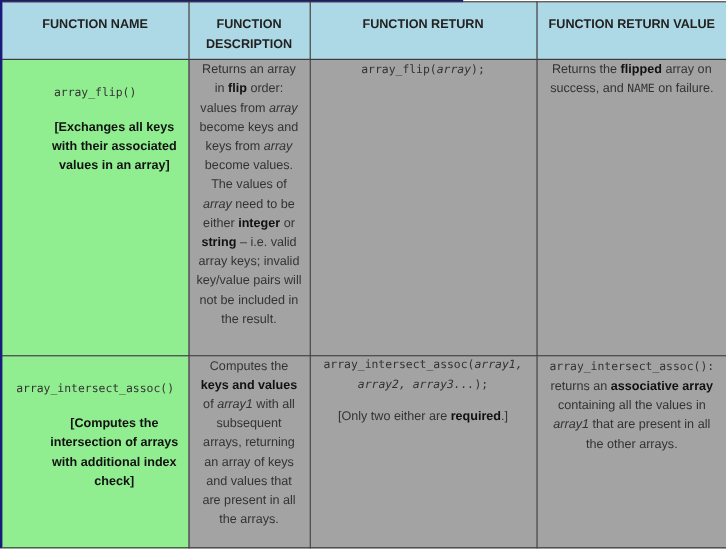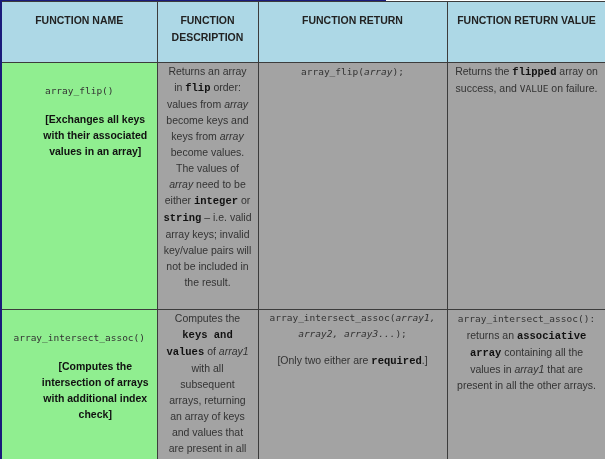--- a/index.html
+++ b/index.html
@@ -18,31 +18,31 @@
     vertical-align: top;
     font-size: 10.5px;
     line-height: 16px;
     color: #333;
     padding: 0 6px;
   }
   table.fn th {
     background: #add8e6;
     font-weight: bold;
     color: #222;
-    height: 61px;
+    height: 48px;
     padding-top: 10px;
     box-sizing: border-box;
     font-size: 10.5px;
     line-height: 17px;
   }
   td.name { background: #90ee90; color: #222; }
   td.yel { background: #a3a3a3; }
   .mono { font-family: "DejaVu Sans Mono", monospace; font-size: 9.5px; color: #333; }
   .mono i { font-style: italic; }
-  b { color: #111; font-family: Liberation Mono, monospace; }
+  b { color: #111; }
   i { font-style: italic; }
   .nameblock { padding-top: 20px; }
   .namebold { font-weight: bold; font-size: 10.5px; line-height: 16px; margin-top: 12px; color: #111; margin-left: 32px; }
   .row1 td { height: 247px; box-sizing: border-box; }
   .row2 td { height: 160px; box-sizing: border-box; }
   .desc { padding-top: 8px; }
   .syntax { padding-top: 9px; }
   .ret { padding-top: 9px; }
   .note { margin-top: 10px; }
 </style>
@@ -69,21 +69,21 @@
   <tbody>
     <tr class="row1">
       <td class="name">
         <div class="nameblock">
           <div class="mono">array_flip()</div>
           <div class="namebold">[Exchanges all keys with their associated values in an array]</div>
         </div>
       </td>
       <td class="yel desc"><span>Returns an array in </span><b>flip</b><span> order: values from </span><i>array</i><span> become keys and keys from </span><i>array</i><span> become values. The values of </span><i>array</i><span> need to be either </span><b>integer</b><span> or </span><b>string</b><span> – i.e. valid array keys; invalid key/value pairs will not be included in the result.</span></td>
       <td class="yel syntax"><span class="mono"><span>array_flip(</span><i>array</i><span>);</span></span></td>
-      <td class="yel ret"><span>Returns the </span><b>flipped</b><span> array on success, and </span><span class="mono">VALUE</span><span> on failure.</span></td>
+      <td class="yel ret"><span>Returns the </span><b>flipped</b><span> array on success, and </span><span class="mono">NAME</span><span> on failure.</span></td>
     </tr>
     <tr class="row2">
       <td class="name">
         <div class="nameblock">
           <div class="mono">array_intersect_assoc()</div>
           <div class="namebold">[Computes the intersection of arrays with additional index check]</div>
         </div>
       </td>
       <td class="yel desc"><span>Computes the </span><b>keys and values</b><span> of </span><i>array1</i><span> with all subsequent arrays, returning an array of keys and values that are present in all the arrays.</span></td>
       <td class="yel syntax">

